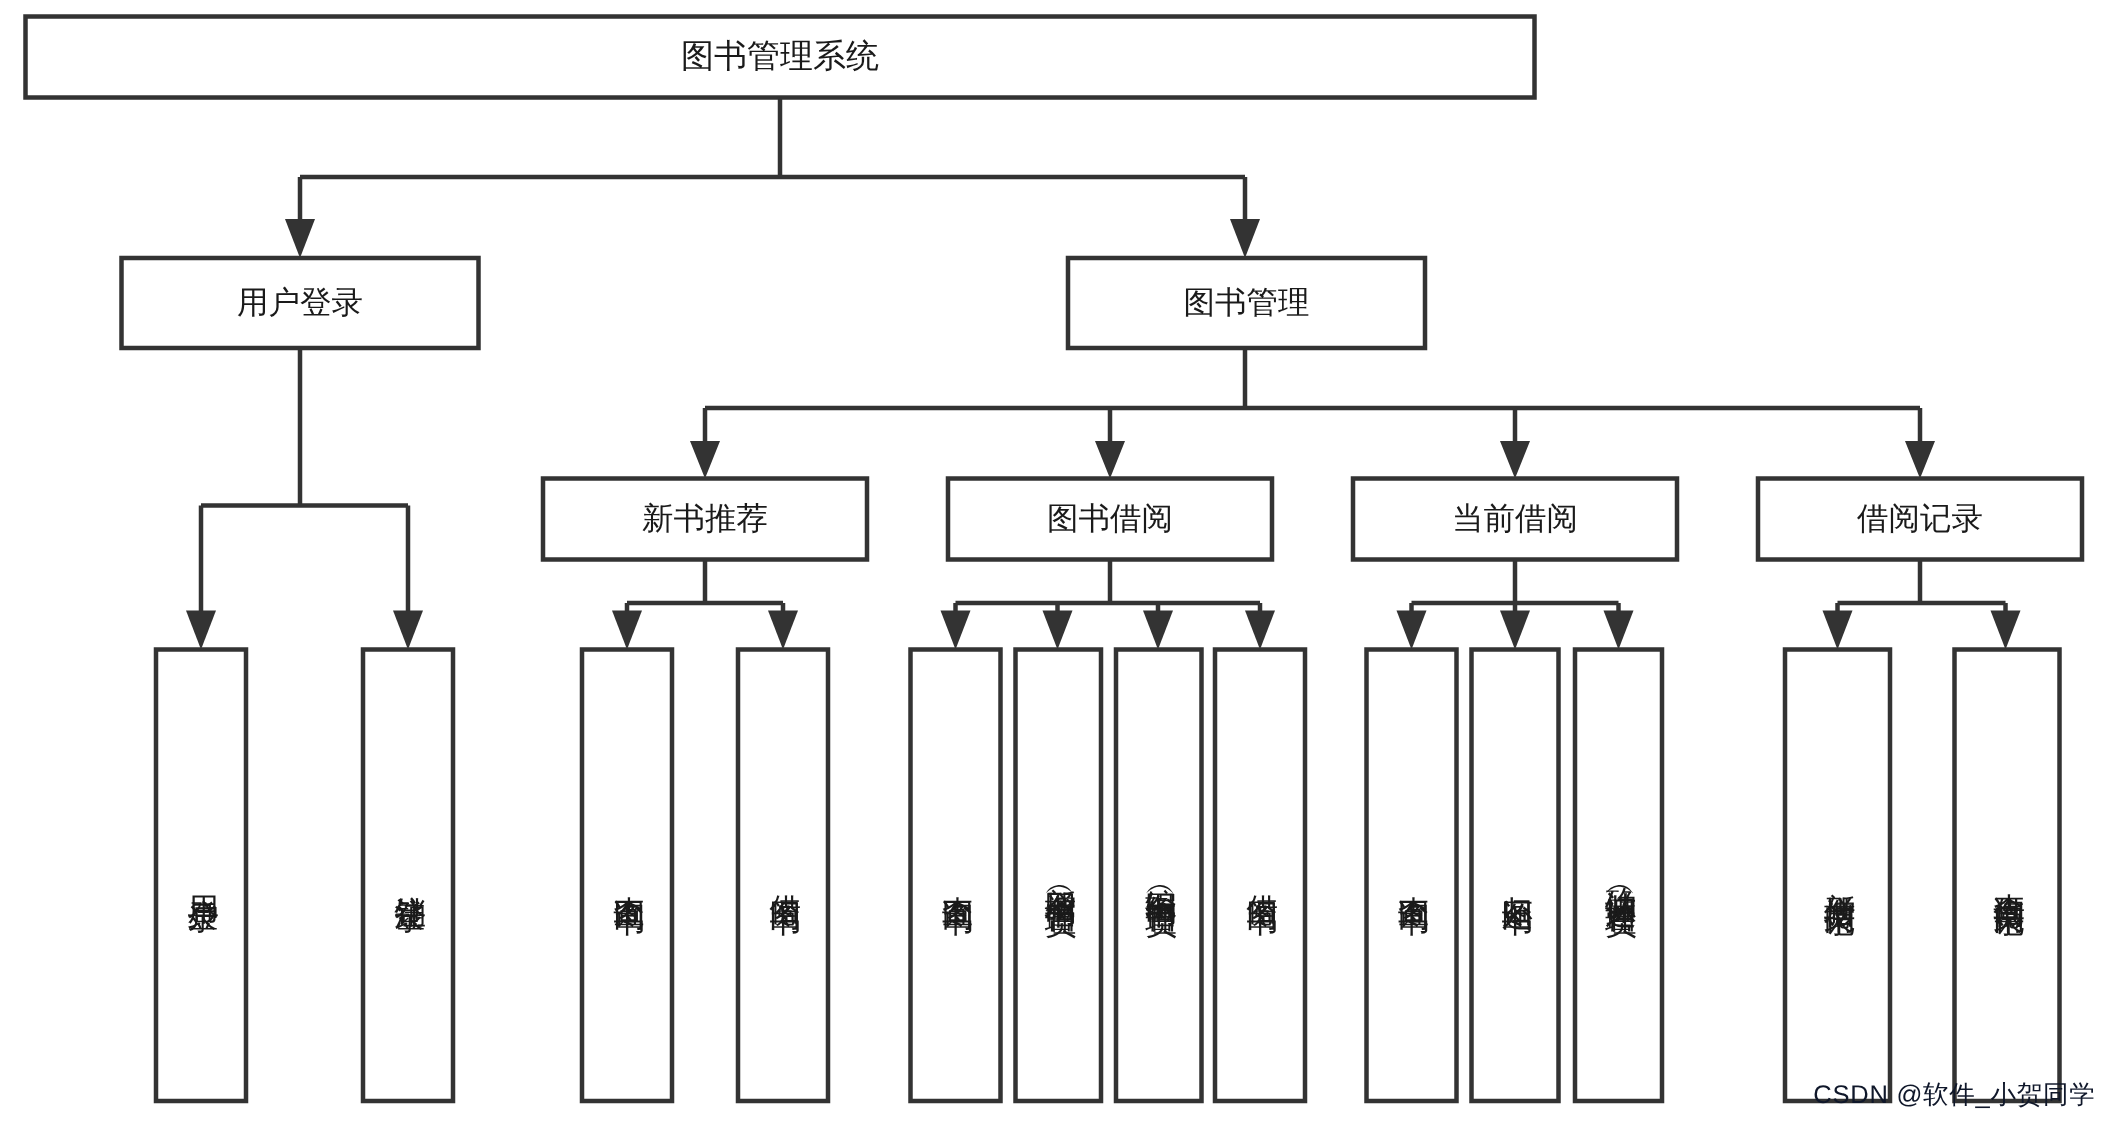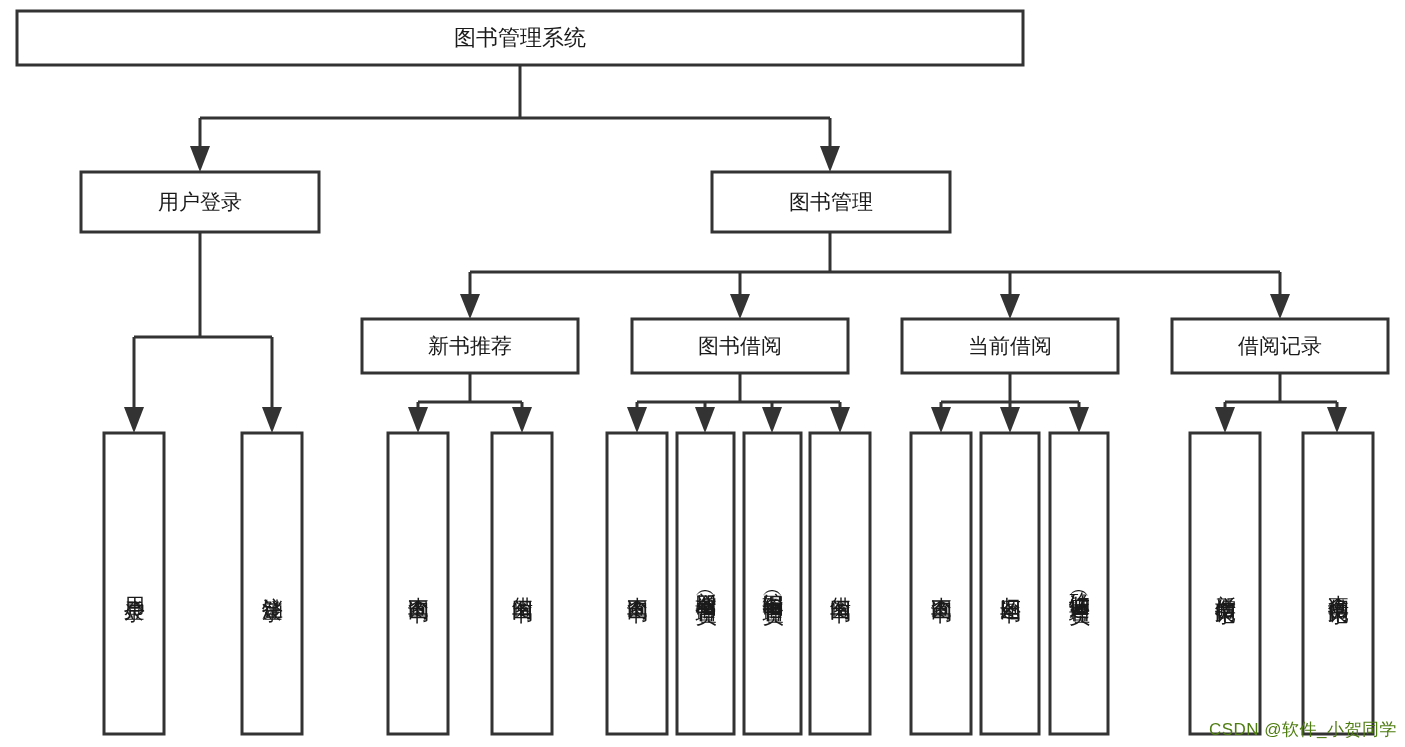--- a/index.html
+++ b/index.html
@@ -71,21 +71,21 @@
     text-align: center;
     white-space: nowrap;
     pointer-events: none;
   }
   .watermark {
     position: absolute;
     right: 8px;
     bottom: 6px;
     font-family: "Liberation Sans", "DejaVu Sans", sans-serif;
     font-size: 17px;
-    color: #4d7c0f;
+    color: #0f172a;
     letter-spacing: 0.5px;
     user-select: none;
   }
 </style>
 </head>
 <body>
 
 <div id="diagram-root">
 
   <svg class="diagram-canvas" viewBox="0 0 1405 747">

